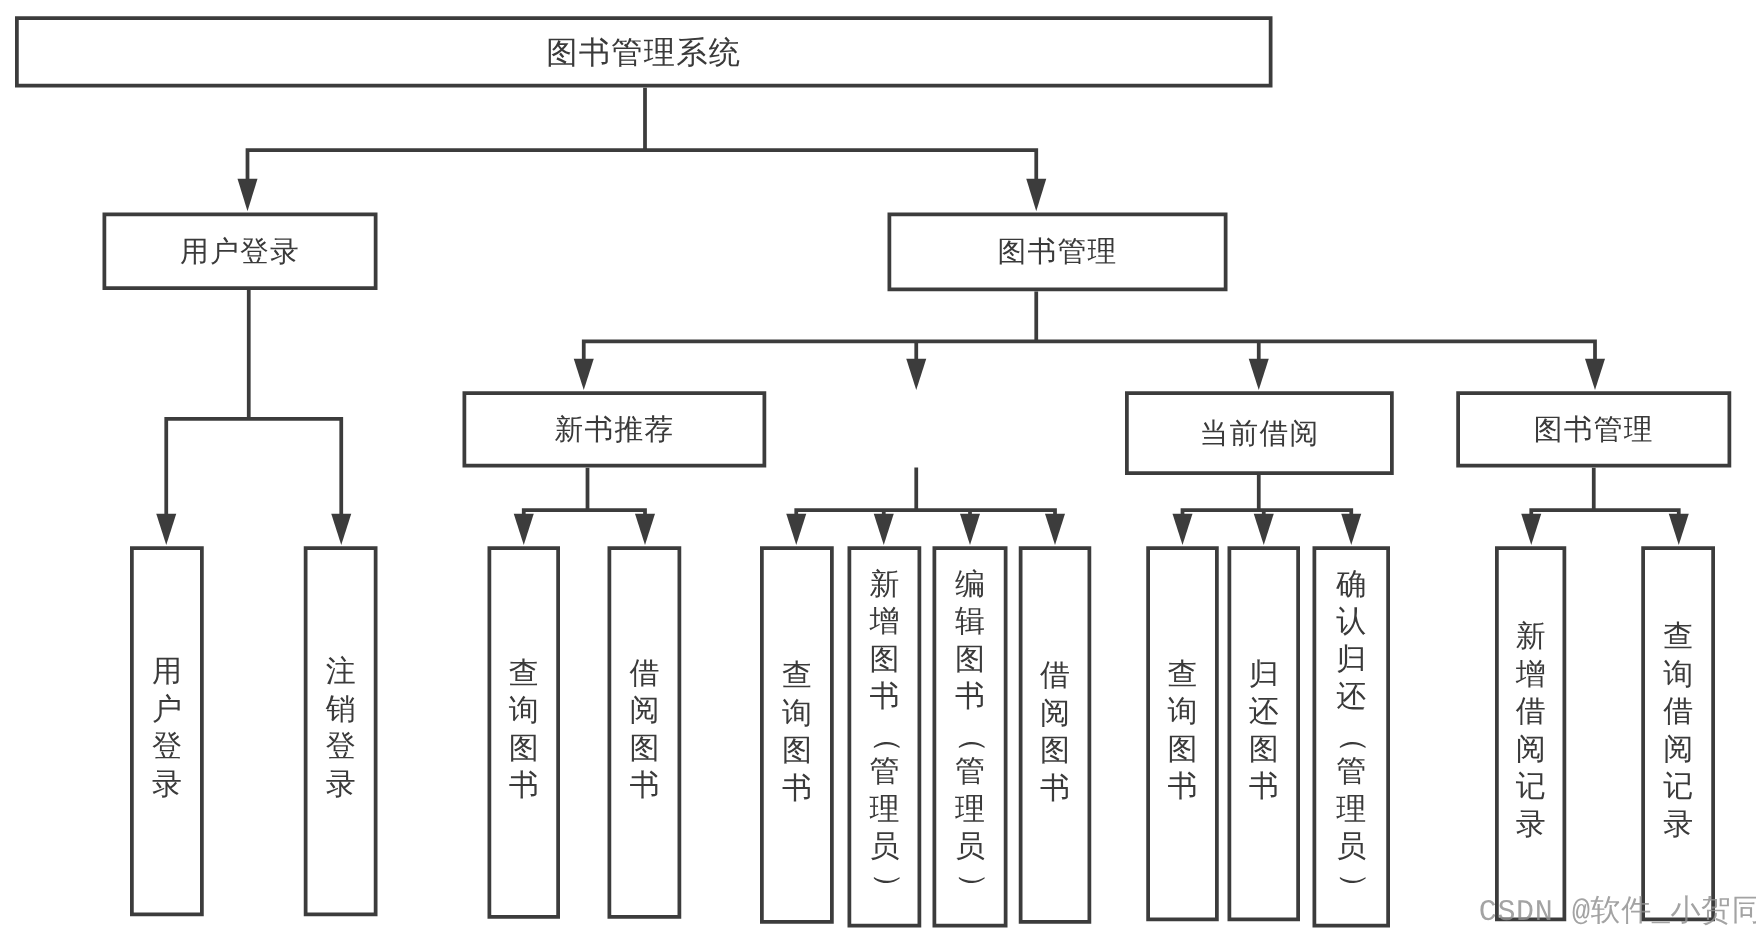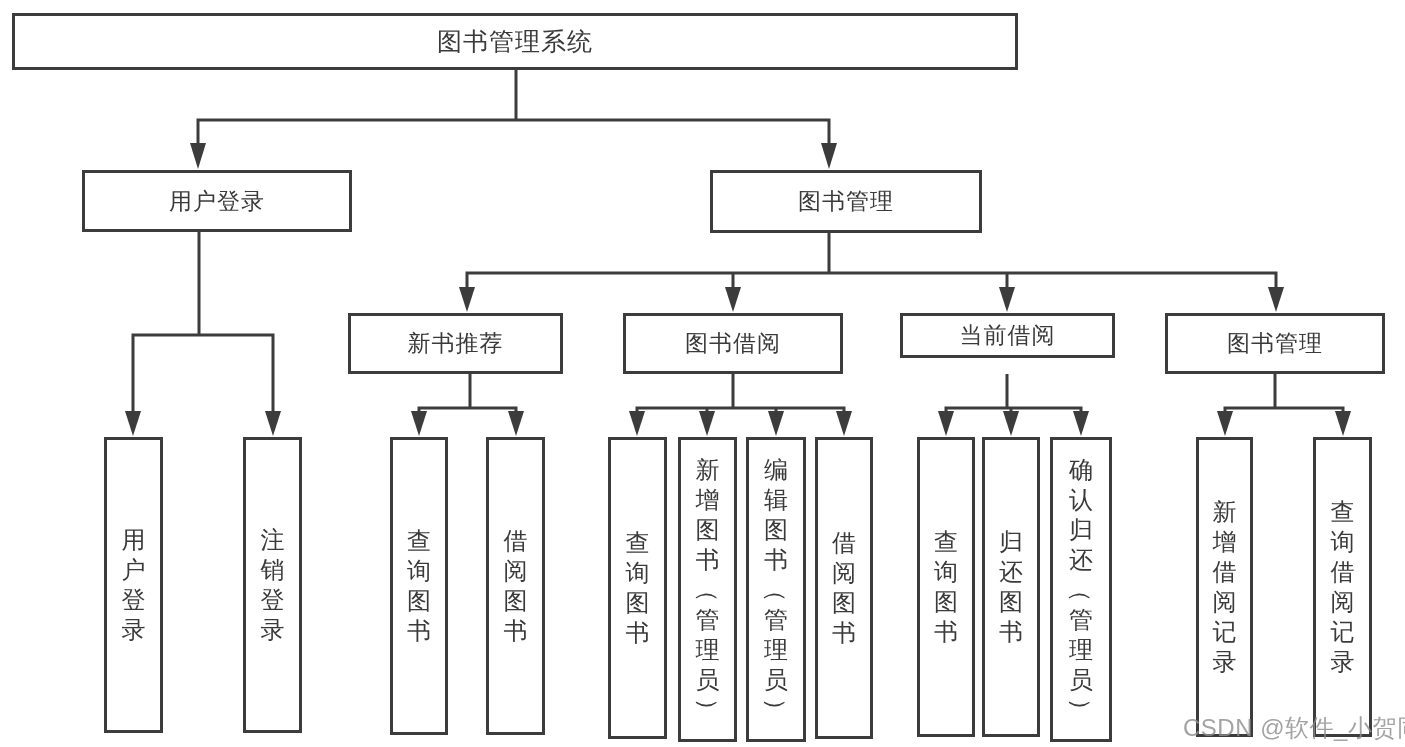--- a/index.html
+++ b/index.html
@@ -1,19 +1,19 @@
 <!DOCTYPE html>
 <html><head>
 <meta charset="utf-8">
 <title>图书管理系统</title>
 <style>
   html,body{margin:0;padding:0;background:#fff;}
   .stage{
     position:relative;width:1405px;height:747px;background:#ffffff;overflow:hidden;
-    font-family:Liberation Sans, sans-serif;color:#3a3a3a;
+    font-family:Liberation Mono, monospace;color:#3a3a3a;
   }
   .lines{position:absolute;left:0;top:0;width:1405px;height:747px;z-index:1;}
   .box{
     position:absolute;box-sizing:border-box;border:3px solid #3c3c3c;background:#fff;
     display:flex;align-items:center;justify-content:center;z-index:2;
   }
   .hbox{font-size:23px;letter-spacing:1px;}
   .root-box{font-size:25px;}
   .vtext{
     display:flex;flex-direction:column;align-items:center;justify-content:center;
@@ -68,34 +68,31 @@
       <polygon points="1073,411 1089,411 1081,436"></polygon>
       <polygon points="1217,411 1233,411 1225,436"></polygon>
       <polygon points="1335,411 1351,411 1343,436"></polygon>
     </g>
   </svg>
 
   <div class="box hbox root-box" style="left:12px;top:13px;width:1006px;height:57px">
     <span>图书管理系统</span>
   </div>
 
-  <div class="box hbox" style="left:82px;top:170px;width:270px;height:62px">
+  <div class="box hbox" style="left:82px;top:170px;width:220px;height:62px">
     <span>用户登录</span>
   </div>
   <div class="box hbox" style="left:710px;top:170px;width:272px;height:63px">
     <span>图书管理</span>
   </div>
 
-  <div class="box hbox" style="left:348px;top:313px;width:215px;height:61px">
+  <div class="box hbox" style="left:370px;top:313px;width:243px;height:61px">
     <span>新书推荐</span>
   </div>
-  <div class="box hbox" style="left:623px;top:313px;width:220px;height:61px">
-    <span>图书借阅</span>
-  </div>
-  <div class="box hbox" style="left:900px;top:313px;width:215px;height:45px">
+  <div class="box hbox" style="left:900px;top:313px;width:215px;height:67px">
     <span>当前借阅</span>
   </div>
   <div class="box hbox" style="left:1165px;top:313px;width:220px;height:61px">
     <span>图书管理</span>
   </div>
 
   <div class="box" style="left:104px;top:437px;width:59px;height:296px">
     <div class="vtext">
         <span class="ch">用</span>
         <span class="ch">户</span>

